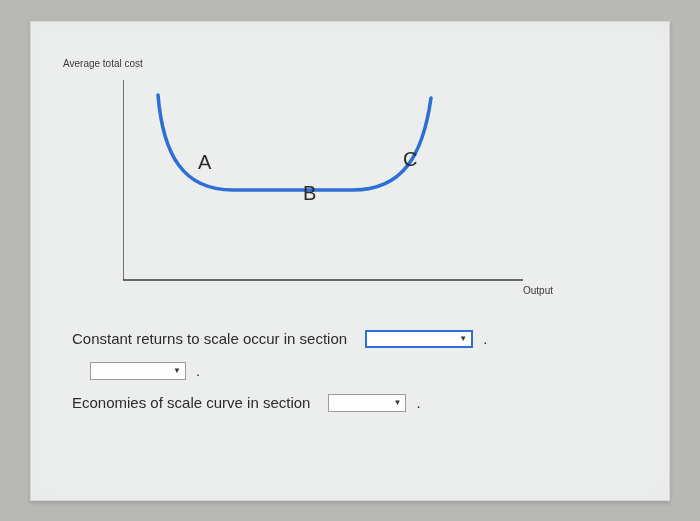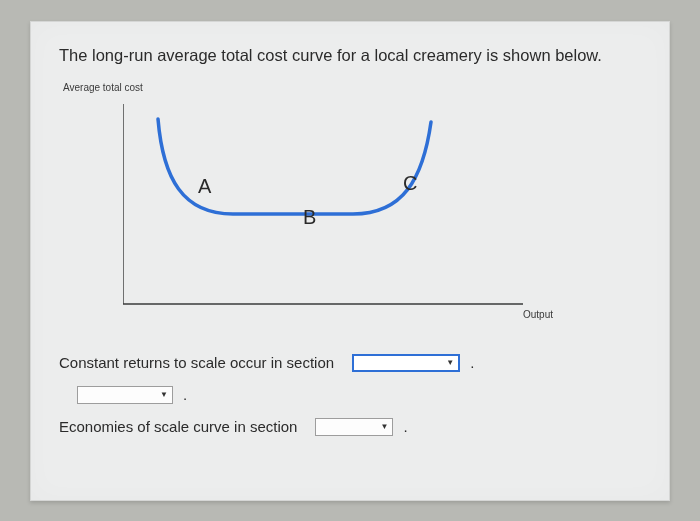--- a/index.html
+++ b/index.html
@@ -65,20 +65,21 @@
   svg.plot {
     position: absolute;
     top: 24px;
     left: 60px;
     width: 420px;
     height: 220px;
   }
   .answers {
     margin-top: 4px;
     font-size: 15px;
+    margin-left: 13px;
   }
   .answer-row {
     display: flex;
     align-items: center;
     margin: 14px 0;
   }
   .answer-row .stem {
     white-space: nowrap;
   }
   .dropdown {
@@ -108,21 +109,20 @@
   .period {
     margin-left: 10px;
     font-size: 15px;
   }
 </style>
 </head>
 <body>
 
 <div class="sheet">
 
-  <p class="question">The long-run average total cost curve for a local creamery is shown below.</p>
 
   <div class="chart-area">
 
     <div class="ylabel">
       <span>Average total cost</span>
     </div>
 
     <svg class="plot" viewBox="0 0 420 220">
       <line x1="0" y1="0" x2="0" y2="200" stroke="#3a3a3a" stroke-width="1.4"></line>
       <line x1="0" y1="200" x2="400" y2="200" stroke="#3a3a3a" stroke-width="1.4"></line>

